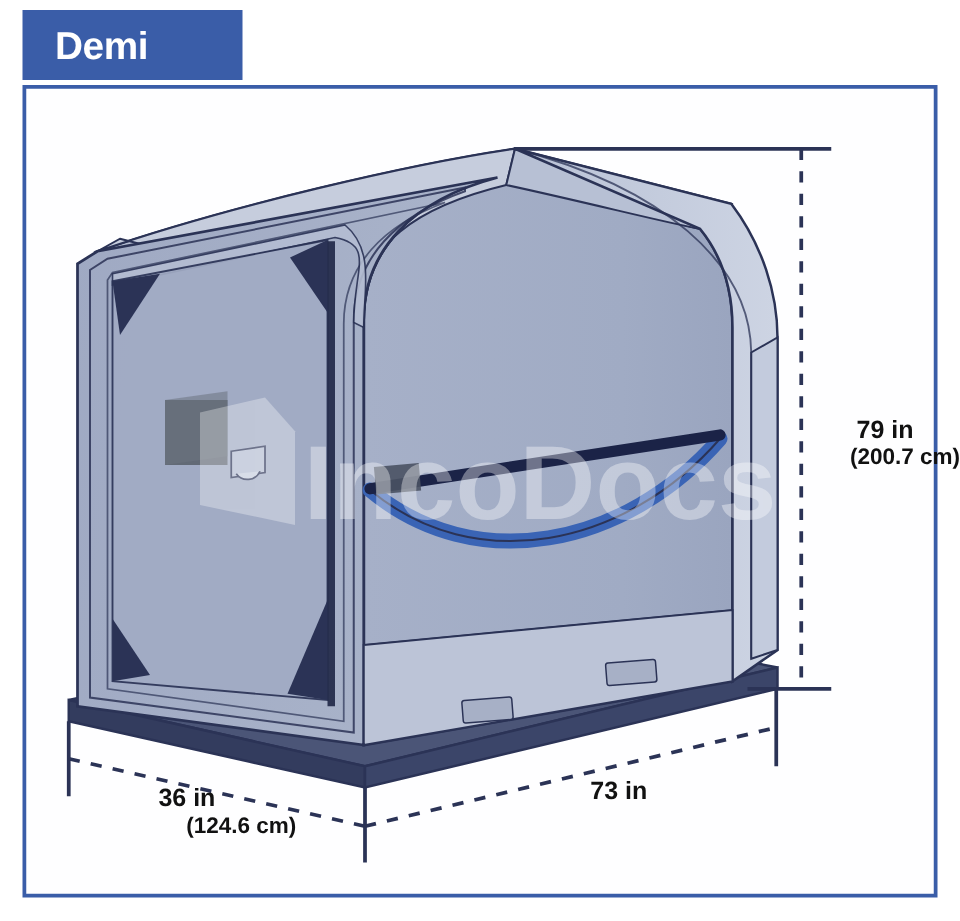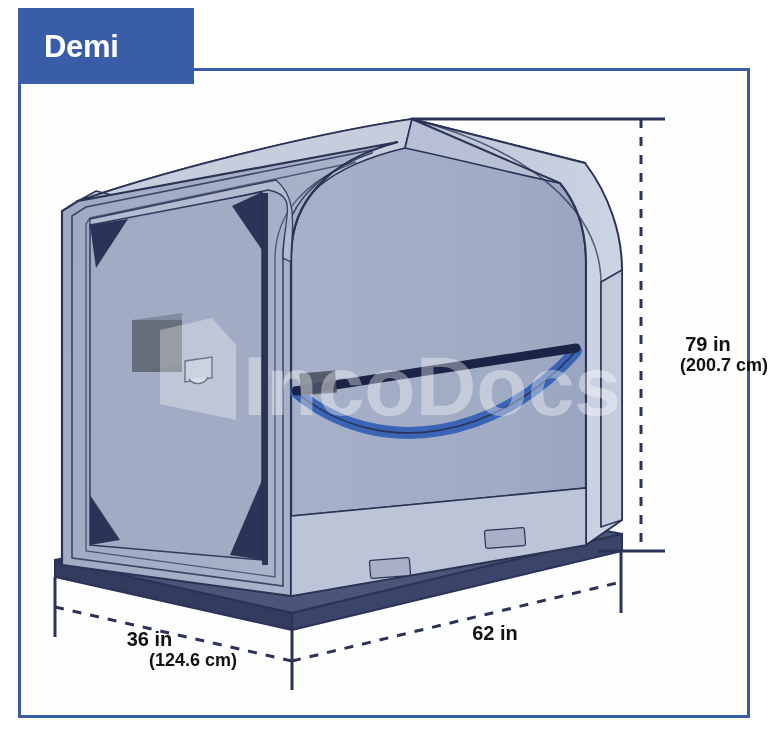--- a/index.html
+++ b/index.html
@@ -25,21 +25,21 @@
     border: 3px solid #3a5da8;
     box-sizing: border-box;
     background: #fefeff;
   }
   
   #title-badge {
     position: absolute;
     left: 18px;
     top: 8px;
     width: 176px;
-    height: 76px;
+    height: 56px;
     background: #3a5da8;
     display: flex;
     align-items: center;
     padding-left: 26px;
     box-sizing: border-box;
     z-index: 6;
   }
   #title-badge .title-text {
     color: #ffffff;
     font-size: 31px;
@@ -257,16 +257,16 @@
     <span class="dim-primary">79 in</span>
     <span class="dim-secondary">(200.7 cm)</span>
   </div>
 
   <div class="dim-label" id="label-depth">
     <span class="dim-primary">36 in</span>
     <span class="dim-secondary">(124.6 cm)</span>
   </div>
 
   <div class="dim-label" id="label-length">
-    <span class="dim-primary">62 in</span>
+    <span class="dim-primary">73 in</span>
   </div>
 
 </div>
 
 </body></html>

